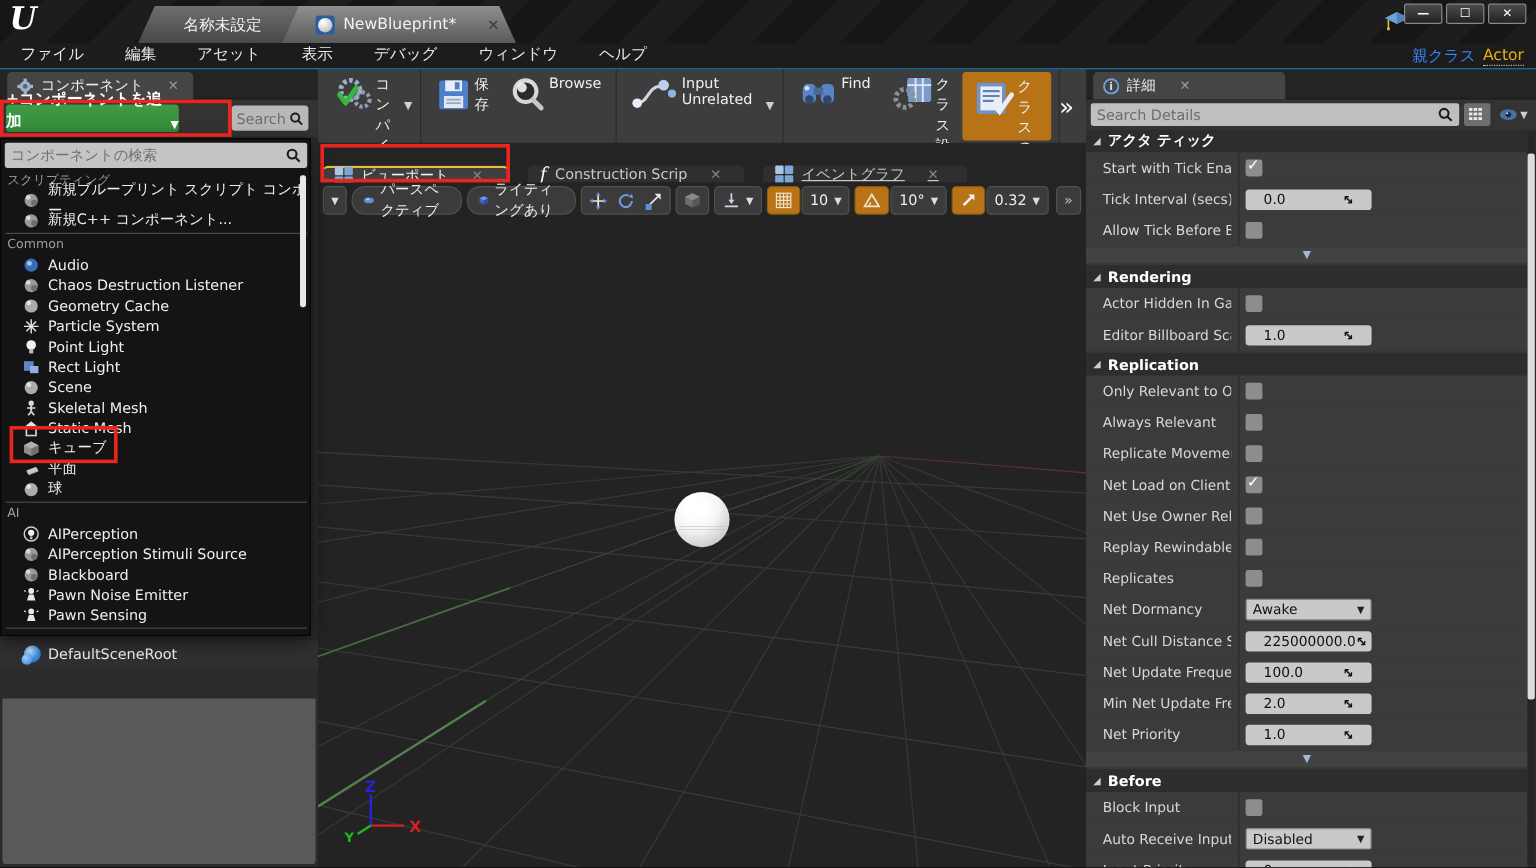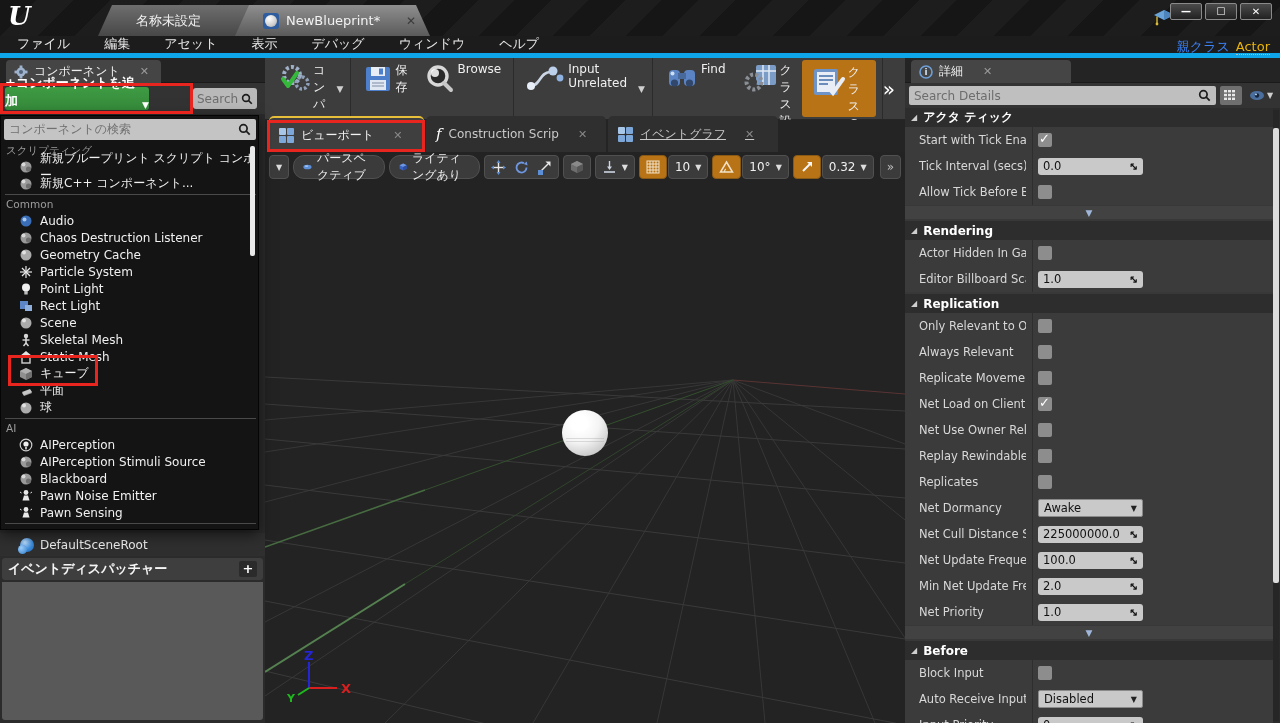--- a/index.html
+++ b/index.html
@@ -10,34 +10,34 @@
   #app{position:relative;width:1280px;height:723px;overflow:hidden;background:#1a1a1a;
        font-size:12px;color:#e6e6e6;}
   
   .titlebar{position:absolute;left:0;top:0;width:1280px;height:36px;
     background:repeating-linear-gradient(135deg,#161616 0 26px,#1d1d1d 26px 52px);}
   .ulogo{position:absolute;left:8px;top:1px;width:40px;height:34px;color:#fff;
     font-family:"DejaVu Serif","Liberation Serif",serif;font-size:26px;font-style:italic;font-weight:bold;}
   .ttab{position:absolute;top:5px;height:31px;border-radius:9px 9px 0 0;
     clip-path:polygon(14px 0,calc(100% - 14px) 0,100% 100%,0 100%);
     display:flex;align-items:center;color:#f2f2f2;font-size:13px;}
-  .ttab.inactive{left:98px;width:205px;background:linear-gradient(#6e6e6e,#474747);padding-left:38px;}
+  .ttab.inactive{left:115px;width:205px;background:linear-gradient(#6e6e6e,#474747);padding-left:38px;}
   .ttab.active{left:235px;width:195px;background:linear-gradient(#8f8f8f,#5a5a5a);padding-left:28px;}
   .ttab .bpicon{width:16px;height:16px;border-radius:3px;background:#2d5d9e;margin-right:7px;
     position:relative;flex:0 0 16px;}
   .ttab .bpicon::after{content:"";position:absolute;left:2px;top:2px;width:12px;height:12px;border-radius:50%;
     background:radial-gradient(circle at 35% 30%,#fff,#cfcfcf 60%,#9f9f9f);}
   .ttab .tclose{margin-left:auto;margin-right:14px;color:#3b3b3b;font-size:12px;}
   .wbtns{position:absolute;right:8px;top:3px;display:flex;gap:3px;}
   .wbtn{width:32px;height:17px;background:linear-gradient(#4b4b4b,#222);border:1px solid #8a8a8a;
     border-radius:2px;color:#fff;font-size:10px;line-height:15px;text-align:center;font-weight:bold;}
   .gradcap{position:absolute;right:105px;top:8px;width:22px;height:20px;}
   
   .menubar{position:absolute;left:0;top:36px;width:1280px;height:22px;background:#1c1c1c;
-    display:flex;align-items:flex-end;border-bottom:5px solid #0ea5e9;}
+    display:flex;align-items:flex-start;border-bottom:1px solid #0ea5e9;}
   .menubar .mitem{padding:0 17px;font-size:13px;color:#e8e8e8;}
   .parentclass{position:absolute;right:10px;top:0;height:22px;display:flex;align-items:center;gap:6px;font-size:13px;}
   .parentclass .pcl{color:#3b82f6;}
   .parentclass .pcv{color:#eab308;border-bottom:1px dotted #bbb;}
   
   .leftpanel{position:absolute;left:0;top:58px;width:265px;height:665px;background:#2b2b2b;}
   .center{position:absolute;left:265px;top:58px;width:640px;height:665px;background:#252525;}
   .rightpanel{position:absolute;left:905px;top:58px;width:375px;height:665px;background:#2b2b2b;}
   .ptabstrip{position:relative;height:25px;background:#242424;border-bottom:1px solid #1a1a1a;}
   .ptab{position:absolute;left:2px;top:2px;height:23px;background:#454545;border-radius:4px 4px 0 0;
@@ -78,22 +78,22 @@
     display:flex;align-items:stretch;}
   .tgroup{display:flex;align-items:stretch;border-right:1px solid #2b2b2b;padding:0 4px;}
   .tbtn{display:flex;flex-direction:row;align-items:flex-start;justify-content:flex-end;
     padding:4px 8px 4px;gap:2px;color:#f0f0f0;font-size:12px;}
   .tbtn .tic{height:34px;display:flex;align-items:center;}
   .tbtn.orange{background:var(--orange);border-radius:3px;margin:2px;}
   .tcaret{align-self:center;color:#cfcfcf;font-size:9px;padding:0 3px;}
   .overflow{margin-left:auto;align-self:center;color:#fff;font-size:20px;padding-right:10px;}
   
   .etabs{position:absolute;left:0;top:62px;width:640px;height:32px;background:#242424;display:flex;align-items:flex-end;}
-  .etab{height:36px;display:flex;align-items:center;gap:7px;padding:0 10px;font-size:12px;color:#c9c9c9;
-    background:#2f2f2f;border-radius:5px 5px 0 0;margin-right:2px;position:relative;}
+  .etab{height:14px;display:flex;align-items:center;gap:7px;padding:0 10px;font-size:12px;color:#c9c9c9;
+    background:#2f2f2f;border-radius:5px 5px 0 0;margin-right:16px;position:relative;}
   .etab.active{background:#3f3f3f;color:#f2f2f2;border-top:2px solid var(--tabline);}
   .etab .eclose{color:#888;font-size:11px;margin-left:12px;}
   .vpicon{width:15px;height:15px;display:grid;grid-template-columns:7px 7px;grid-template-rows:7px 7px;gap:1px;}
   .vpicon i{background:#7da7d9;border-radius:1px;}
   .vpicon i:nth-child(1){background:#a8c6e8;}
   .ficon{font-family:"DejaVu Serif","Liberation Serif",serif;font-style:italic;font-size:15px;color:#fff;}
   
   .viewport{position:absolute;left:0;top:94px;width:640px;height:571px;background:#232323;overflow:hidden;}
   .vtoolbar{position:absolute;left:0;top:0;width:640px;height:30px;display:flex;align-items:center;gap:4px;
     padding:0 4px;z-index:4;}
@@ -119,21 +119,21 @@
   .dhead{height:19px;background:#2d2d2d;color:#fff;font-weight:bold;font-size:12px;
     display:flex;align-items:center;gap:6px;padding-left:6px;}
   .dhead .tri{font-size:8px;color:#cfcfcf;}
   .drow{height:26px;display:flex;align-items:center;background:#3b3b3b;position:relative;}
   .drow .dlabel{width:121px;padding-left:14px;color:#d8d8d8;font-size:11.5px;white-space:nowrap;overflow:hidden;}
   .drow .dsep{position:absolute;left:127px;top:0;width:1px;height:26px;background:#2e2e2e;}
   .drow .dctrl{margin-left:12px;display:flex;align-items:center;}
   .cb{width:14px;height:14px;background:#8d8d8d;border-radius:2px;position:relative;}
   .cb.on::after{content:"✓";position:absolute;left:1px;top:-2px;color:#fff;font-size:13px;font-weight:bold;}
   .numfield{width:105px;height:17px;background:#c9c9c9;border-radius:3px;display:flex;align-items:center;
-    padding:0 5px;color:#111;font-size:11.5px;}
+    padding:0 15px;color:#111;font-size:11.5px;}
   .numfield .drag{margin-left:auto;color:#111;font-size:11px;transform:rotate(45deg);font-weight:bold;}
   .dd{width:105px;height:18px;background:#c9c9c9;border-radius:2px;border:1px solid #8a8a8a;
     display:flex;align-items:center;padding:0 5px;color:#111;font-size:11.5px;}
   .dd .ddcaret{margin-left:auto;font-size:8px;color:#222;}
   .expander{height:13px;background:#424242;display:flex;align-items:center;justify-content:center;
     color:#9fb6d8;font-size:9px;margin:1px 0;}
   .dscroll-track{position:absolute;right:1px;top:52px;width:6px;height:611px;background:#262626;}
   .dscroll{position:absolute;right:1px;top:70px;width:6px;height:455px;background:#dcdcdc;border-radius:2px;}
   
   .hl{position:absolute;border:3px solid var(--red);z-index:60;pointer-events:none;}
@@ -381,24 +381,20 @@
             <span>Pawn Sensing</span>
           </div>
           <div class="cdiv"></div>
         </div>
       <div class="popup-scroll"></div>
     </div>
 
     <div class="sceneroot">
       <span class="rooticon"></span>
       <span>DefaultSceneRoot</span>
-    </div>
-    <div class="dispatchbar">
-      <span>イベントディスパッチャー</span>
-      <span class="plusbtn">+</span>
     </div>
     <div class="leftgray"></div>
   </div>
 
   <div class="center">
 
     <div class="toolbar">
       <div class="tgroup">
         <div class="tbtn">
           <span class="tic">

